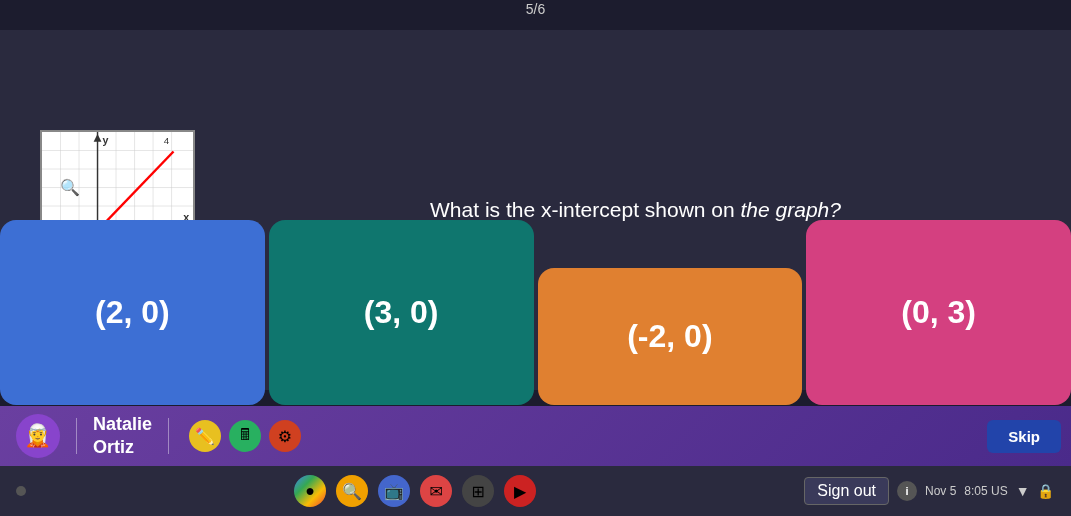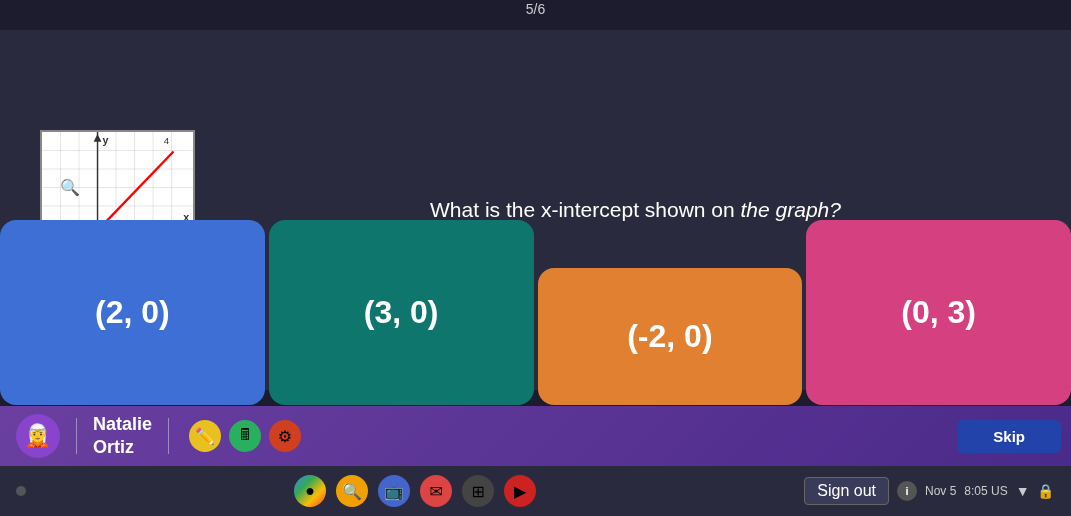--- a/index.html
+++ b/index.html
@@ -184,21 +184,21 @@
     .tool-icon.yellow { background: #e8c020; }
     .tool-icon.green { background: #28b060; }
     .tool-icon.orange-dark { background: #d04020; }
 
     .skip-btn {
       position: absolute;
       right: 10px;
       background: #2244aa;
       color: white;
       border: none;
-      padding: 8px 36px;
+      padding: 8px 21px;
       font-size: 15px;
       font-weight: bold;
       border-radius: 6px;
       cursor: pointer;
     }
 
     
     .taskbar {
       position: absolute;
       bottom: 0;

